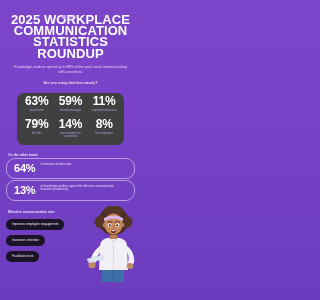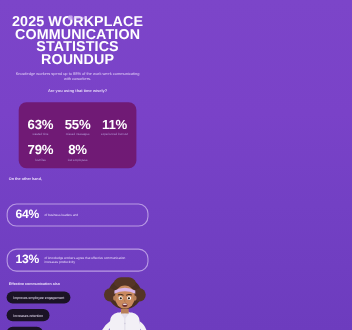--- a/index.html
+++ b/index.html
@@ -62,23 +62,23 @@
     margin:5px 13px 0;
     font-size:3.6px;
     line-height:5px;
     color:#e6d9f9;
     font-weight:600;
   }
 
   
   .stats-card {
     margin:7px 17px 0;
-    background:#701a75;
+    background:#404040;
     border-radius:7px;
-    padding:14px 3px 6px;
+    padding:2px 3px 6px;
   }
   .stats-grid {
     display:grid;
     grid-template-columns:1fr 1fr 1fr;
     row-gap:6px;
   }
   .stat { text-align:center; padding:0 1px; }
   .stat-value {
     font-size:12px;
     line-height:13px;
@@ -96,26 +96,25 @@
 
   
   .section-caption {
     margin:8px 0 0 8px;
     font-size:3.4px;
     line-height:4px;
     color:#e8dcf9;
     font-weight:600;
   }
   .pill-outline {
-    margin:20px 6px 0;
+    margin:1px 6px 0;
     border:0.7px solid #b99ae4;
     border-radius:9px;
     padding:4px 7px;
     display:flex;
-    align-items:center;
     gap:5px;
     min-height:19px;
   }
   .pill-value {
     font-size:11px;
     line-height:11px;
     font-weight:800;
     color:#ffffff;
     letter-spacing:-.2px;
     white-space:nowrap;
@@ -184,30 +183,34 @@
 <p class="subtitle">Knowledge workers spend up to 88% of the work week communicating with coworkers.</p>
 <p class="question">Are you using that time wisely?</p>
 
 <div class="stats-card">
   <div class="stats-grid">
     <div class="stat">
       <div class="stat-value">63%</div>
       <div class="stat-label">wasted time</div>
     </div>
     <div class="stat">
-      <div class="stat-value">55%</div>
+      <div class="stat-value">59%</div>
       <div class="stat-label">missed messages</div>
     </div>
     <div class="stat">
       <div class="stat-value">11%</div>
       <div class="stat-label">experienced burnout</div>
     </div>
     <div class="stat">
       <div class="stat-value">79%</div>
       <div class="stat-label">lost files</div>
+    </div>
+    <div class="stat">
+      <div class="stat-value">14%</div>
+      <div class="stat-label">lost customers to competitors</div>
     </div>
     <div class="stat">
       <div class="stat-value">8%</div>
       <div class="stat-label">lost employees</div>
     </div>
   </div>
 </div>
 
 <div class="section-caption">On the other hand,</div>
 

